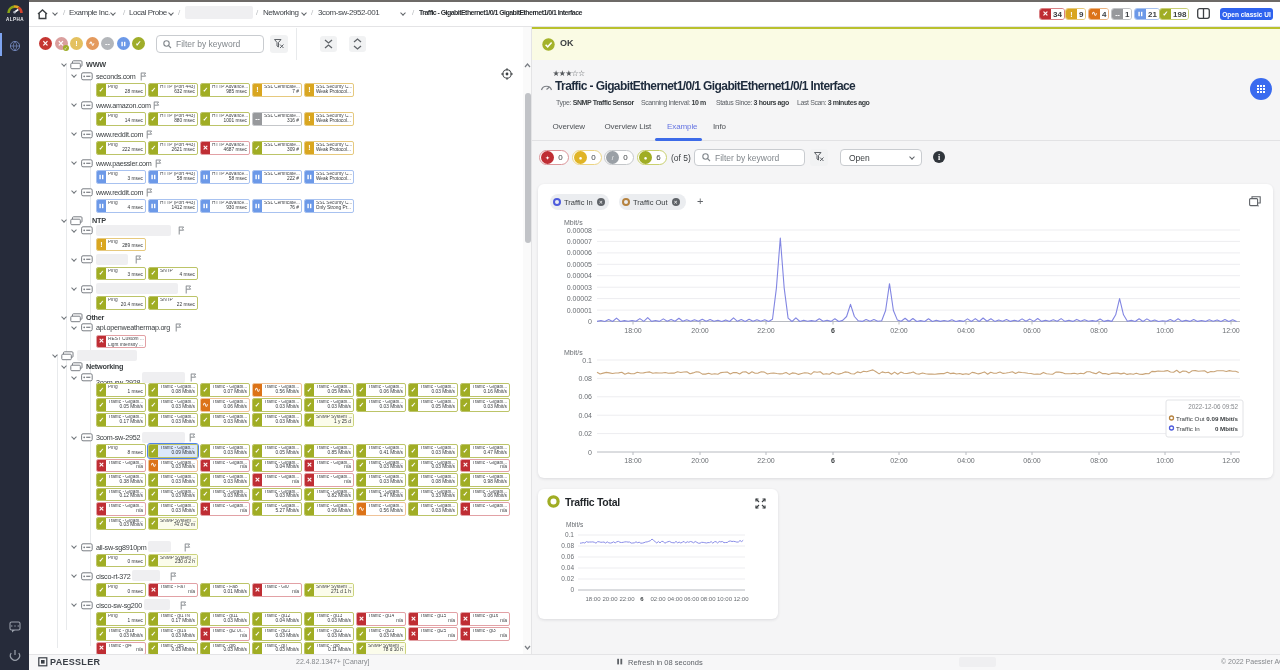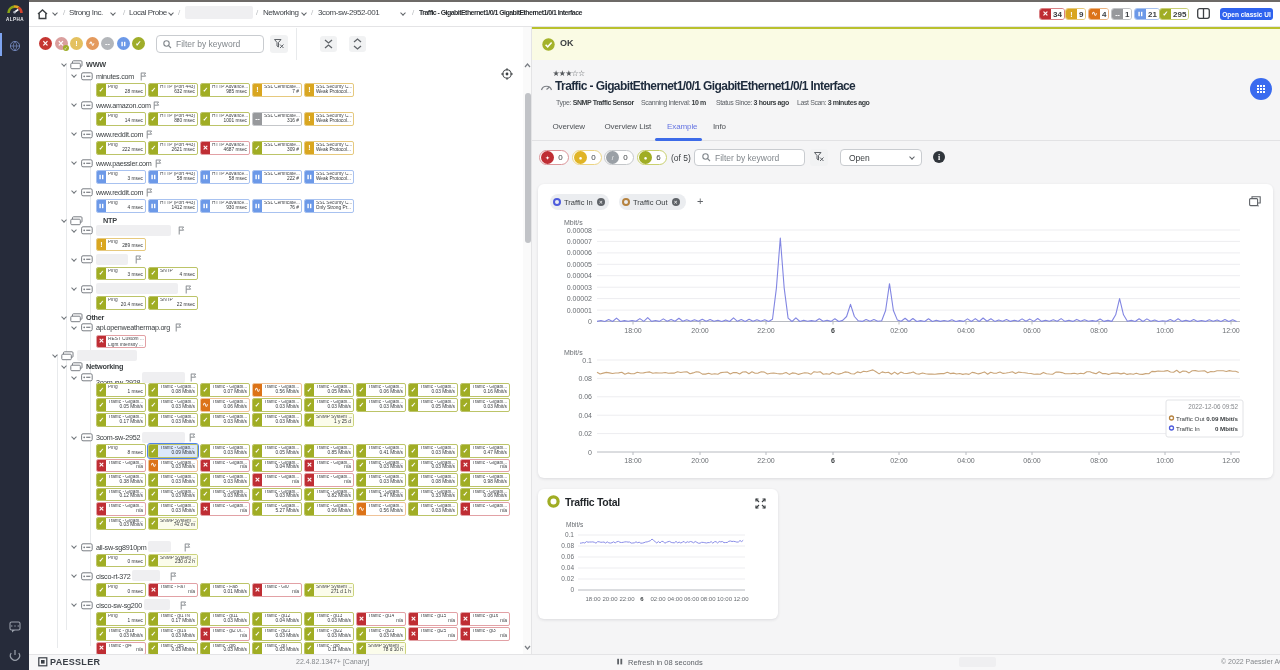--- a/index.html
+++ b/index.html
@@ -103,21 +103,21 @@
     <circle cx="18.2" cy="626" r="0.7" fill="#9aa0ab"></circle>
  <path d="M 11.2 653 a 4.6 4.6 0 1 0 7.6 0" fill="none" stroke="#9aa0ab" stroke-width="1.2"></path>
  <line x1="15" y1="650" x2="15" y2="655" stroke="#9aa0ab" stroke-width="1.2"></line>
 </svg>
 
 <svg width="16" height="14" style="left:37px;top:8px">
 <path d="M 1 6 L 5.5 2 L 10 6 M 2.2 5.5 V 10.5 H 8.8 V 5.5" fill="none" stroke="#3c4043" stroke-width="1.4"></path>
   </svg>
 <div class="chev" style="left:53px;top:11px"></div>
 <div class="crumbsep" style="left:63px">/</div>
-<div class="crumb" style="left:69px">Strong Inc.</div>
+<div class="crumb" style="left:69px">Example Inc.</div>
 <div class="chev" style="left:111px;top:11px"></div>
 <div class="crumbsep" style="left:123px">/</div>
 <div class="crumb" style="left:129px">Local Probe</div>
 <div class="chev" style="left:169px;top:11px"></div>
 <div class="crumbsep" style="left:178px">/</div>
 <div class="blur" style="left:185px;top:6px;width:68px;height:13px"></div>
 <div class="crumbsep" style="left:256px">/</div>
 <div class="crumb" style="left:263px">Networking</div>
 <div class="chev" style="left:302px;top:11px"></div>
 <div class="crumbsep" style="left:311px">/</div>
@@ -145,21 +145,21 @@
     <div class="ic" style="background:#6c99e8;font-size:5px">
       <svg width="5" height="6" style="position:static">
         <rect x="0.4" y="0.8" width="1.4" height="4.4" fill="#fff"></rect>
         <rect x="3" y="0.8" width="1.4" height="4.4" fill="#fff"></rect>
       </svg>
     </div>
     <div class="nm">21</div>
   </div>
 <div class="schip" style="left:1159px;border:1px solid #c8cf76">
     <div class="ic" style="background:#a0ad24;font-size:7px">✓</div>
-    <div class="nm">295</div>
+    <div class="nm">198</div>
   </div>
 <svg width="14" height="12" style="left:1197px;top:8px">
 <rect x="0.7" y="0.7" width="11.6" height="9.6" rx="2" fill="none" stroke="#3c4043" stroke-width="1.3"></rect>
 <line x1="6.5" y1="1" x2="6.5" y2="10" stroke="#3c4043" stroke-width="1.3"></line>
   </svg>
 <div id="classicbtn" class="abs">Open classic UI</div>
 <div id="toolbar" class="abs"></div>
 <div class="tbtn" style="left:39px;background:#c53632;font-size:7.5px">✕</div>
 <div class="tbtn" style="left:54.5px;background:#da9f9e;font-size:7.5px">✕</div>
 <div class="tbtn" style="left:70px;background:#e4c160;font-size:7.5px">!</div>
@@ -203,21 +203,21 @@
 <rect x="2.5" y="0.8" width="9.5" height="5.5" rx="1" fill="#fff" stroke="#7a7e84" stroke-width="1"></rect>
 <rect x="0.8" y="3.2" width="9.5" height="5.5" rx="1" fill="#fff" stroke="#7a7e84" stroke-width="1"></rect>
   </svg>
 <div class="trow grp" style="left:86px;top:60px">WWW</div>
 <div class="tchev" style="left:72px;top:73px"></div>
 <svg width="12" height="9" style="left:81px;top:71.5px">
 <rect x="0.6" y="0.8" width="10.6" height="7" rx="1.4" fill="#fff" stroke="#7a7e84" stroke-width="1"></rect>
 <circle cx="3.2" cy="4.3" r="0.9" fill="#7a7e84"></circle>
     <rect x="5.2" y="3.7" width="4.2" height="1.2" fill="#7a7e84"></rect>
   </svg>
-<div class="trow" style="left:96px;top:71.5px">minutes.com</div>
+<div class="trow" style="left:96px;top:71.5px">seconds.com</div>
 <svg width="7" height="9" style="left:140px;top:71.5px">
 <path d="M 1.2 0.8 V 8.5 M 1.2 1 H 5.6 L 4.4 2.6 L 5.6 4.2 H 1.2" fill="none" stroke="#8a8e93" stroke-width="1"></path>
   </svg>
 <div class="chip c-ok" style="left:96px;top:83px">
     <div class="st" style="font-size:6.5px">✓</div>
     <div class="bd">
       <div class="t1">Ping</div>
       <div class="t2">28 msec</div>
     </div>
   </div>
@@ -477,21 +477,21 @@
     <div class="bd">
       <div class="t1">SSL Security C...</div>
       <div class="t2">Only Strong Pr...</div>
     </div>
   </div>
 <div class="tchev" style="left:62px;top:218px"></div>
 <svg width="13" height="10" style="left:70px;top:216px">
 <rect x="2.5" y="0.8" width="9.5" height="5.5" rx="1" fill="#fff" stroke="#7a7e84" stroke-width="1"></rect>
 <rect x="0.8" y="3.2" width="9.5" height="5.5" rx="1" fill="#fff" stroke="#7a7e84" stroke-width="1"></rect>
   </svg>
-<div class="trow grp" style="left:103px;top:216px">NTP</div>
+<div class="trow grp" style="left:92px;top:216px">NTP</div>
 <div class="tchev" style="left:72px;top:227.5px"></div>
 <svg width="12" height="9" style="left:81px;top:226.0px">
 <rect x="0.6" y="0.8" width="10.6" height="7" rx="1.4" fill="#fff" stroke="#7a7e84" stroke-width="1"></rect>
 <circle cx="3.2" cy="4.3" r="0.9" fill="#7a7e84"></circle>
     <rect x="5.2" y="3.7" width="4.2" height="1.2" fill="#7a7e84"></rect>
   </svg>
 <div class="blur" style="left:96px;top:224.5px;width:75px;height:11px"></div>
 <svg width="7" height="9" style="left:178px;top:226.0px">
 <path d="M 1.2 0.8 V 8.5 M 1.2 1 H 5.6 L 4.4 2.6 L 5.6 4.2 H 1.2" fill="none" stroke="#8a8e93" stroke-width="1"></path>
   </svg>

